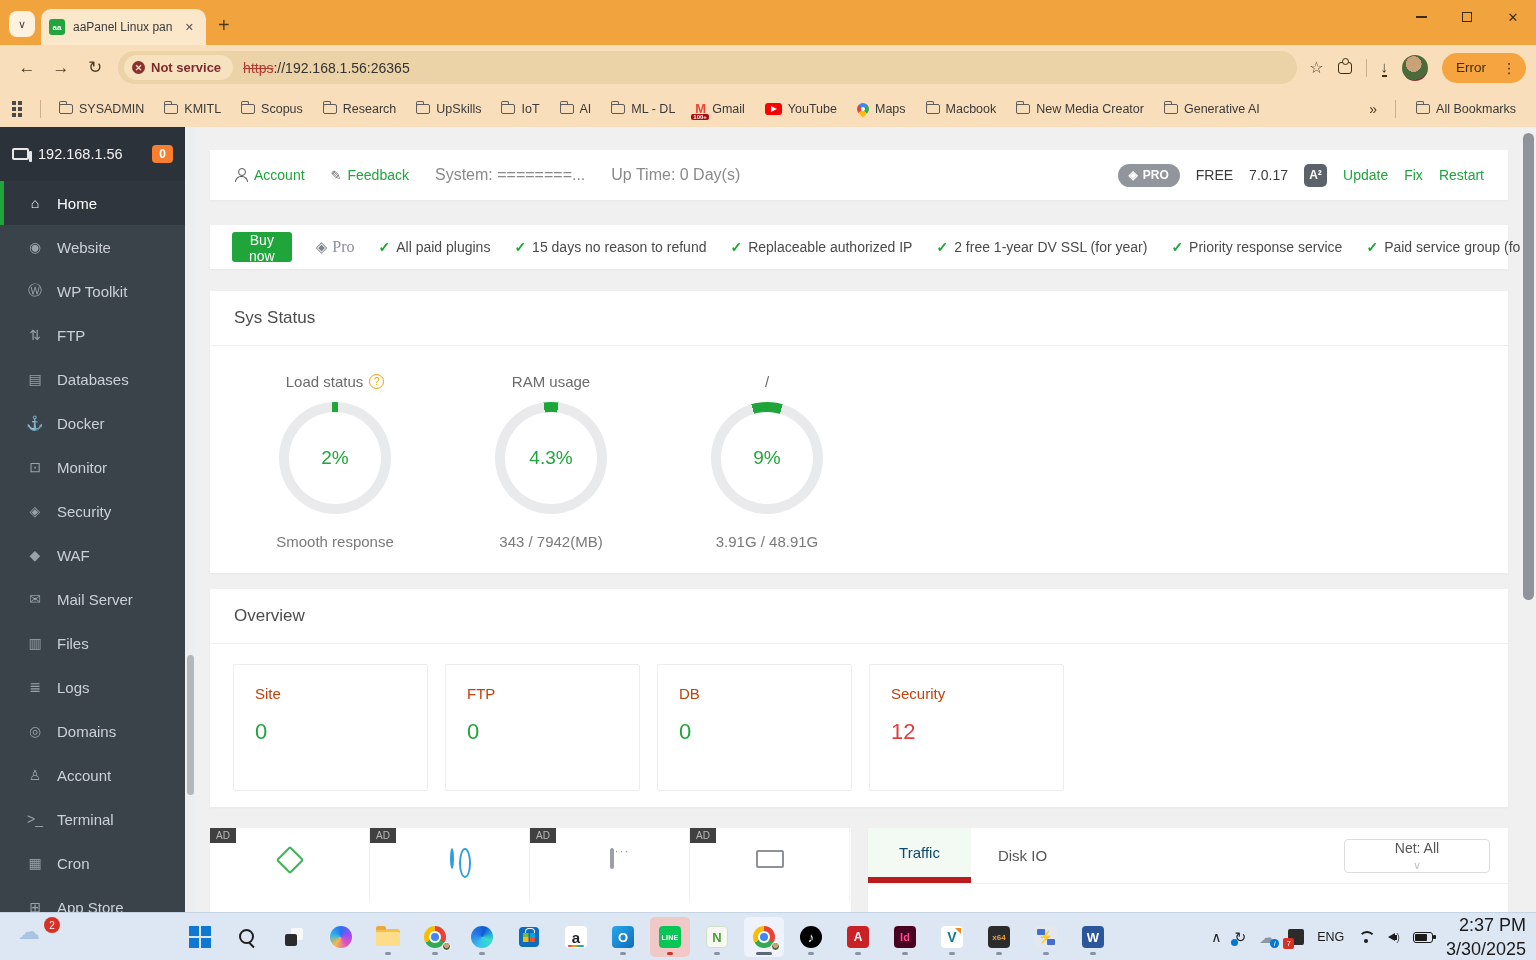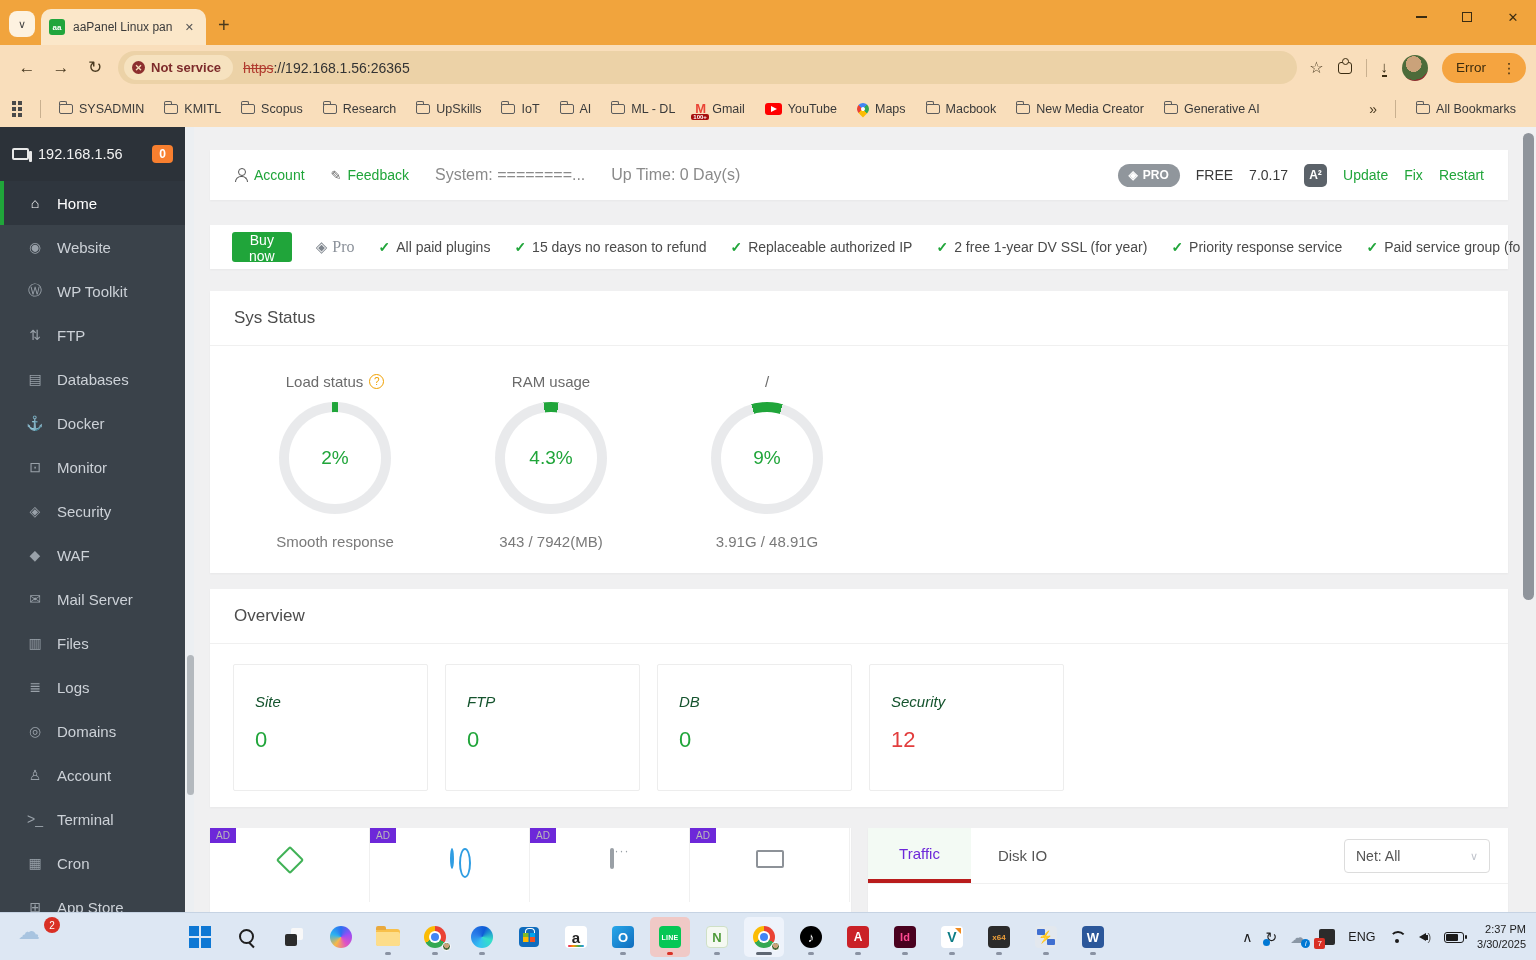--- a/index.html
+++ b/index.html
@@ -126,41 +126,41 @@
     font-size:10px; display:flex; align-items:center; justify-content:center; }
   .g-ring { width:112px; height:112px; border-radius:50%; margin-top:12px;
     display:flex; align-items:center; justify-content:center; }
   .g-hole { width:92px; height:92px; border-radius:50%; background:#fff; display:flex; align-items:center; justify-content:center; }
   .g-val { font-size:19px; color:#20a53a; }
   .g-sub { font-size:15px; color:#7a7a7a; margin-top:19px; }
 
   .overview-card { margin-top:16px; height:218px; }
   .stats-row { display:flex; gap:17px; padding:20px 0 0 23px; }
   .stat-card { width:195px; height:127px; border:1px solid #ededed; border-radius:2px; cursor:pointer; }
-  .st-label { font-size:15px; color:#14532d; margin:28px 0 0 21px;font-style:italic; }
+  .st-label { font-size:15px; color:#c2410c; margin:20px 0 0 21px; }
   .st-value { font-size:22px; margin:17px 0 0 21px; }
 
   .bottom-row { display:flex; gap:17px; margin-top:21px; }
   .software-card { width:641px; height:120px; overflow:hidden; }
   .ads-row { display:flex; }
   .ad-cell { width:160px; height:74px; border-right:1px solid #f0f0f0; position:relative; overflow:hidden; cursor:pointer; }
-  .ad-tag { position:absolute; left:0; top:0; background:#6d28d9; color:#b9b9b9; font-size:10px; padding:2px 6px; }
+  .ad-tag { position:absolute; left:0; top:0; background:#404040; color:#b9b9b9; font-size:10px; padding:2px 6px; }
   .ad-ic { position:absolute; left:50%; top:22px; transform:translateX(-50%); }
   .ic-house { width:20px; height:20px; border:2px solid #41b257; transform:translateX(-50%) rotate(45deg); border-radius:2px; }
   .ic-globe { width:26px; height:26px; border:2px solid #2f9de2; border-radius:50%; position:relative; }
   .ic-globe::before { content:""; position:absolute; left:7px; top:-2px; width:8px; height:26px; border:2px solid #2f9de2; border-radius:50%; }
   .ic-server { width:30px; height:14px; border:2px solid #9aa0a6; border-radius:3px; position:relative; }
   .ic-server::before { content:"···"; position:absolute; left:3px; top:-6px; color:#9aa0a6; font-size:12px; letter-spacing:1px; }
   .ic-monitor { width:28px; height:18px; border:2px solid #8d9298; border-radius:2px; }
   .traffic-card { width:640px; height:120px; position:relative; }
   .tabs-row { display:flex; border-bottom:1px solid #f0f0f0; height:56px; }
   .t-tab { width:103px; display:flex; align-items:center; justify-content:center; font-size:15px; color:#555; cursor:pointer; }
-  .t-tab.active { color:#6d28d9; background:#f3faf4; border-bottom:4px solid #b91c1c; }
+  .t-tab.active { color:#0c4a6e; background:#f3faf4; border-bottom:6px solid #b91c1c; }
   .net-select { position:absolute; right:18px; top:11px; width:146px; height:34px; border:1px solid #dcdcdc;
-    border-radius:4px; display:flex; align-items:center; justify-content:space-between; padding:0 11px; cursor:pointer; }
+    border-radius:4px; display:flex; align-items:center; justify-content:space-between; padding:0 11px; cursor:pointer;flex-direction:column; }
   .net-select .val { font-size:14px; color:#555; }
   .net-select .car { font-size:11px; color:#c0c4cc; }
 
   .page-scrollbar { position:absolute; right:0; top:0; width:15px; height:785px; background:#f0f0f1; }
   .page-thumb { position:absolute; left:2px; top:6px; width:11px; height:467px; background:#8f949b; border-radius:6px; }
 
   
   .taskbar { position:absolute; left:0; bottom:0; width:1536px; height:48px; background:#dde7f3;
     border-top:1px solid #c6d3e3; display:flex; align-items:center; }
   .weather { position:absolute; left:18px; top:6px; width:44px; height:36px; }
@@ -235,21 +235,21 @@
     border:2px solid #1b1b1b; border-radius:50%; clip-path:polygon(0 0,100% 0,50% 52%); }
   .wifi-ic::after { content:""; position:absolute; left:7px; top:8px; width:4px; height:4px; border-radius:50%; background:#1b1b1b; }
   .spk { display:flex; align-items:center; gap:1px; }
   .spk .cone { width:0; height:0; border-right:7px solid #1b1b1b; border-top:4px solid transparent;
     border-bottom:4px solid transparent; position:relative; }
   .spk .cone::before { content:""; position:absolute; right:-9px; top:-2px; width:3px; height:5px; background:#1b1b1b; }
   .spk .wav { font-size:11px; color:#555; }
   .battery-ic { width:20px; height:11px; border:1.5px solid #1b1b1b; border-radius:3px; position:relative; }
   .battery-ic::before { content:""; position:absolute; left:1px; top:1px; bottom:1px; width:12px; background:#1b1b1b; border-radius:1px; }
   .battery-ic::after { content:""; position:absolute; right:-4px; top:2.5px; width:2.5px; height:4px; background:#1b1b1b; border-radius:1px; }
-  .clock { text-align:right; font-size:11px; color:#1b1b1b; line-height:1.35; }
+  .clock { text-align:right; font-size:18px; color:#1b1b1b; line-height:1.35; }
 </style>
 </head>
 <body>
 
 <div class="screen">
 
   <div class="tabstrip">
     <div class="tab-search">
         <span>∨</span>
       </div>

